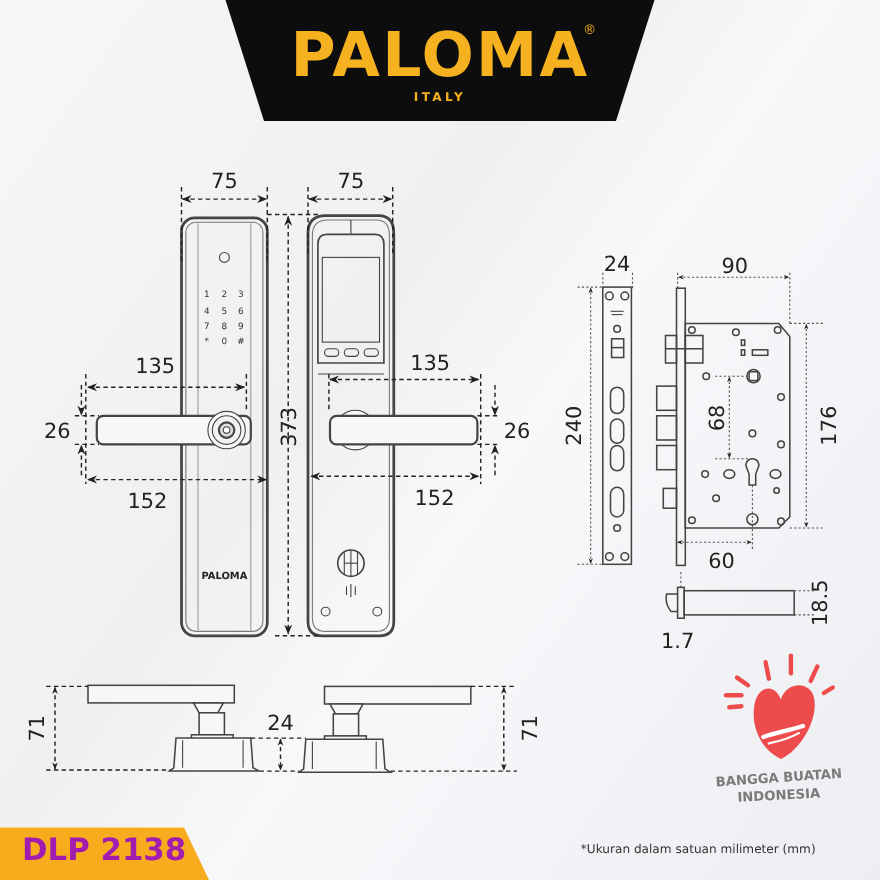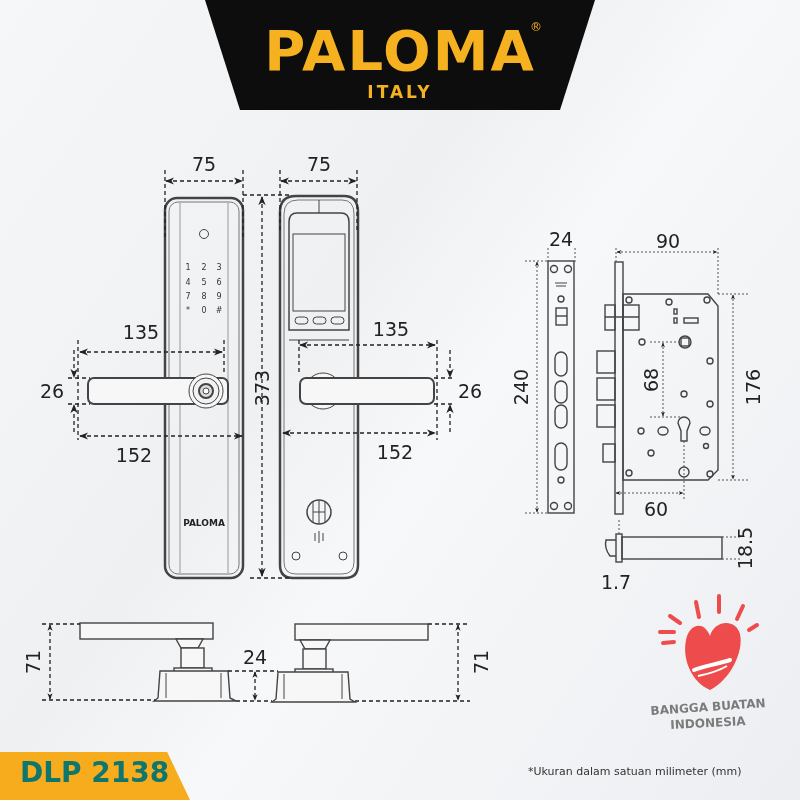--- a/index.html
+++ b/index.html
@@ -2,25 +2,25 @@
 <html><head>
 <meta charset="utf-8">
 <style>
   * { margin: 0; padding: 0; box-sizing: border-box; }
   html, body { width: 800px; height: 800px; overflow: hidden; background: #f3f4f6; }
   body { position: relative; font-family: "DejaVu Sans", sans-serif; color: #222; }
   .bg { position: absolute; inset: 0; background: linear-gradient(125deg, #f6f7f9 0%, #eef0f2 40%, #f7f8fa 55%, #eceef1 100%); }
   .header-banner { position: absolute; left: 0; top: 0; width: 800px; height: 110px; }
   .logo-text { position: absolute; left: 0; width: 800px; top: 18px; text-align: center; font-family: "DejaVu Sans", sans-serif; font-weight: bold; font-size: 56px; letter-spacing: 2px; color: #f5b120; }
   .logo-reg { position: absolute; left: 530px; top: 20px; font-size: 12px; color: #f5b120; font-family: "DejaVu Sans", sans-serif; }
-  .logo-sub { position: absolute; left: 0; width: 800px; top: 82px; text-align: center; font-family: "DejaVu Sans", sans-serif; font-weight: bold; font-size: 17px; letter-spacing: 3px; color: #f5b120; }
+  .logo-sub { position: absolute; left: 0; width: 800px; top: 82px; text-align: center; font-family: "DejaVu Sans", sans-serif; font-weight: bold; font-size: 11px; letter-spacing: 3px; color: #f5b120; }
   svg.drawing { position: absolute; left: 0; top: 0; }
   .dim { font-family: "DejaVu Sans", sans-serif; font-size: 19px; fill: #222; }
   .model-badge { position: absolute; left: 0; top: 752px; width: 190px; height: 48px; background: #f7ac1e; clip-path: polygon(0 0, 88% 0, 100% 100%, 0 100%); }
-  .model-text { position: absolute; left: 20px; top: 756px; font-family: "DejaVu Sans", sans-serif; font-weight: bold; font-size: 28px; color: #0f766e; }
+  .model-text { position: absolute; left: 20px; top: 756px; font-family: "DejaVu Sans", sans-serif; font-weight: bold; font-size: 28px; color: #a21caf; }
   .footnote { position: absolute; left: 528px; top: 765px; font-family: "DejaVu Sans", sans-serif; font-size: 11px; color: #333; }
   .pride-logo { position: absolute; left: 630px; top: 590px; width: 160px; height: 160px; }
   .pride-line1 { position: absolute; left: 644px; top: 700px; width: 128px; text-align: center; font-family: "DejaVu Sans", sans-serif; font-weight: bold; font-size: 12px; color: #7b7b7b; transform: rotate(-4deg); }
   .pride-line2 { position: absolute; left: 644px; top: 716px; width: 128px; text-align: center; font-family: "DejaVu Sans", sans-serif; font-weight: bold; font-size: 12px; color: #7b7b7b; transform: rotate(-3deg); }
 </style>
 </head>
 <body>
 
 <div class="bg"></div>
 

